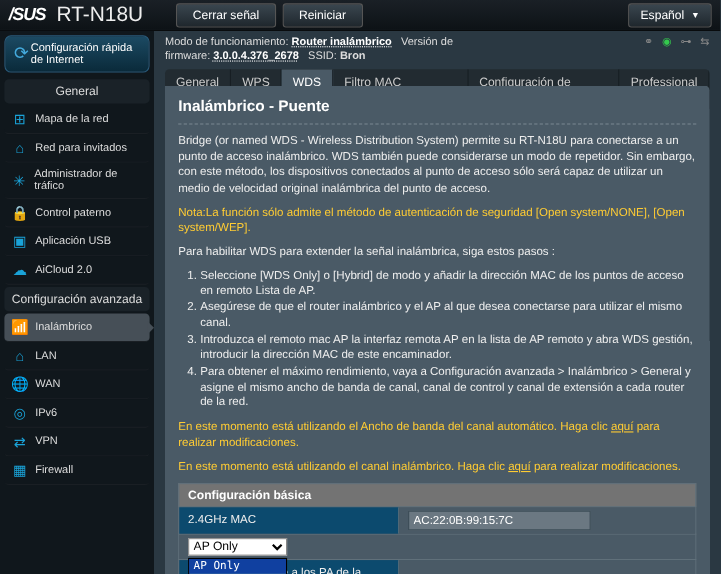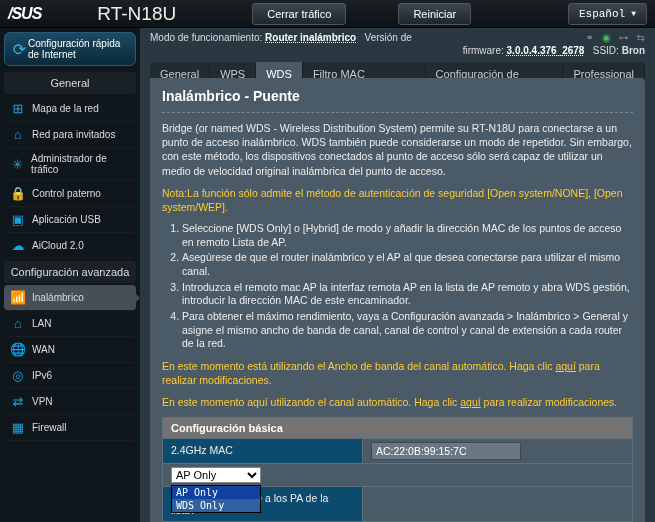--- a/index.html
+++ b/index.html
@@ -12,21 +12,20 @@
     overflow: hidden;
     position: relative;
   }
   .top-bar {
     height: 28px;
     background: linear-gradient(#1a2026, #0d1216);
     display: flex;
     align-items: center;
     padding: 0 8px;
     border-bottom: 1px solid #000;
-    gap: 46px;
   }
   .logo {
     font-weight: bold; font-style: italic;
     font-size: 16px; color: #fff;
     margin-right: 10px;
     letter-spacing: -1px;
   }
   .model { font-size: 19px; color: #eee; margin-right: 30px; }
   .top-btn {
     background: linear-gradient(#3a464f,#1f272d);
@@ -39,28 +38,27 @@
     cursor: pointer;
   }
   .lang-btn {
     margin-left: auto;
     display: flex; align-items: center;
     background: linear-gradient(#3a464f,#1f272d);
     border: 1px solid #555;
     padding: 4px 10px;
     border-radius: 3px;
     cursor: pointer;
-    font-family: Liberation Mono, monospace;
   }
   .lang-btn .tri { margin-left:6px;font-size:8px; }
   .status-line {
     padding: 4px 10px 2px 150px;
     font-size: 10px;
     color: #ddd;
-    display:flex; align-items:center;justify-content:flex-end;
+    display:flex; align-items:center;
   }
   .status-line b { font-weight:bold; }
   .status-line .lnk { color:#fff; text-decoration: underline; text-decoration-style: dotted; cursor:pointer; }
   .status-line .ic-row{ margin-left:auto; display:flex; gap:8px; color:#888;}
   .status-line .ic-row .on{ color:#34c94d; }
   .tabs {
     display:flex;
     background:#222b31;
     margin: 4px 10px 0 150px;
     border-radius:4px 4px 0 0;
@@ -162,21 +160,21 @@
     flex:1; padding:3px 8px;
     background:#4a5a66;
     font-size:10.5px;
     position:relative;
   }
   .text-in {
     background:#6b7882;
     border:1px solid #3a4a55;
     color:#fff;
     padding:2px 4px;
-    width:150px;
+    width:166px;
     font-size:10.5px;
   }
   .sel-wrap { position:relative; display:inline-block; }
   select.sel {
     background:#fff; color:#000;
     font-size:11px;
     width:90px;
     border:1px solid #888;
   }
   .drop-open {
@@ -192,21 +190,21 @@
   ::-webkit-scrollbar{width:10px;}
   ::-webkit-scrollbar-track{background:#2a3a44;}
   ::-webkit-scrollbar-thumb{background:#5a6a74;border-radius:4px;}
 </style>
 </head>
 <body>
 
 <div class="top-bar">
   <span class="logo">/SUS</span>
   <span class="model">RT-N18U</span>
-  <button class="top-btn">Cerrar tráfico</button>
+  <button class="top-btn">Cerrar señal</button>
   <button class="top-btn">Reiniciar</button>
   <div class="lang-btn">
     <span>Español</span>
     <span class="tri">▼</span>
   </div>
 </div>
 
 <div class="status-line">
   <span>Modo de funcionamiento:</span>&nbsp;
   <b class="lnk">Router inalámbrico</b>
@@ -290,31 +288,32 @@
   <div class="side-item">
       <span class="ic">▦</span>
       <span class="tx">Firewall</span>
     </div>
 </div>
 
 <div class="content">
   <h2>Inalámbrico - Puente</h2>
   <p>Bridge (or named WDS - Wireless Distribution System) permite su RT-N18U para conectarse a un punto de acceso inalámbrico. WDS también puede considerarse un modo de repetidor. Sin embargo, con este método, los dispositivos conectados al punto de acceso sólo será capaz de utilizar un medio de velocidad original inalámbrica del punto de acceso.</p>
   <p class="note">Nota:La función sólo admite el método de autenticación de seguridad [Open system/NONE], [Open system/WEP].</p>
+  <p>Para habilitar WDS para extender la señal inalámbrica, siga estos pasos :</p>
   <ol>
     <li>Seleccione [WDS Only] o [Hybrid] de modo y añadir la dirección MAC de los puntos de acceso en remoto Lista de AP.</li>
     <li>Asegúrese de que el router inalámbrico y el AP al que desea conectarse para utilizar el mismo canal.</li>
     <li>Introduzca el remoto mac AP la interfaz remota AP en la lista de AP remoto y abra WDS gestión, introducir la dirección MAC de este encaminador.</li>
     <li>Para obtener el máximo rendimiento, vaya a Configuración avanzada &gt; Inalámbrico &gt; General y asigne el mismo ancho de banda de canal, canal de control y canal de extensión a cada router de la red.</li>
   </ol>
   <p class="linky">
     <span>En este momento está utilizando el Ancho de banda del canal automático. Haga clic </span><a>aquí</a><span> para realizar modificaciones.</span>
   </p>
   <p class="linky">
-    <span>En este momento aquí utilizando el canal automático. Haga clic </span><a>aquí</a><span> para realizar modificaciones.</span>
+    <span>En este momento está utilizando el canal inalámbrico. Haga clic </span><a>aquí</a><span> para realizar modificaciones.</span>
   </p>
 
   <div class="section-bar">Configuración básica</div>
   <div class="form-row">
     <div class="lbl">2.4GHz MAC</div>
     <div class="val"><input class="text-in" readonly="" value="AC:22:0B:99:15:7C" style=""></div>
   </div>
   <div class="form-row">
     <div class="val">
       <div class="sel-wrap">

